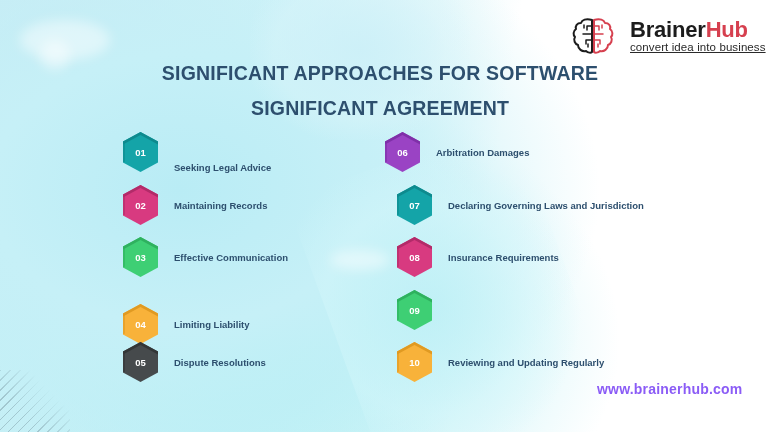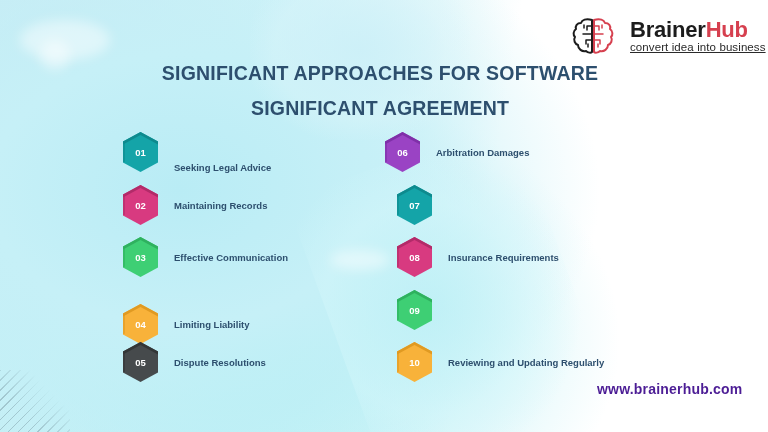--- a/index.html
+++ b/index.html
@@ -57,21 +57,21 @@
   .hex svg { position:absolute; left:0; top:0; }
   .hex .num {
     position:absolute; left:0; top:0; width:37px; height:42px;
     display:flex; align-items:center; justify-content:center;
     color:#ffffff; font-weight:bold; font-size:9.5px;
   }
   .label {
     margin-left:15px; color:#2d4f6e; font-weight:bold; font-size:9.5px; white-space:nowrap;
   }
   .website {
-    position:absolute; left:597px; top:381px; color:#4c1d95;
+    position:absolute; left:597px; top:381px; color:#8b5cf6;
     font-weight:bold; font-size:14px; letter-spacing:0.2px;
   }
 </style>
 </head>
 <body>
 
 <div class="bg">
   <div class="blob2"></div>
   <div class="blob1"></div>
   <div class="wisp" style="left:20px;top:20px;width:90px;height:40px;"></div>
@@ -167,20 +167,21 @@
     </div>
     <div class="item" style="left: 396px; top: 184px;">
       <div class="hex">
         <svg width="37" height="42" viewBox="0 0 37 42">
           <polygon points="18.5,1 36,10.5 36,31.5 18.5,41 1,31.5 1,10.5" fill="#14a4a8"></polygon>
           <polygon points="18.5,1 36,10.5 36,13.5 18.5,4 1,13.5 1,10.5" fill="#0e8a8e"></polygon>
           <polygon points="1,10.5 3,11.6 3,30.4 1,31.5" fill="#0e8a8e" opacity="0.6"></polygon>
         </svg>
         <span class="num">07</span>
       </div>
+      <span class="label">Declaring Governing Laws and Jurisdiction</span>
     </div>
     <div class="item" style="left: 396px; top: 236px;">
       <div class="hex">
         <svg width="37" height="42" viewBox="0 0 37 42">
           <polygon points="18.5,1 36,10.5 36,31.5 18.5,41 1,31.5 1,10.5" fill="#d83a80"></polygon>
           <polygon points="18.5,1 36,10.5 36,13.5 18.5,4 1,13.5 1,10.5" fill="#b22b69"></polygon>
           <polygon points="1,10.5 3,11.6 3,30.4 1,31.5" fill="#b22b69" opacity="0.6"></polygon>
         </svg>
         <span class="num">08</span>
       </div>

